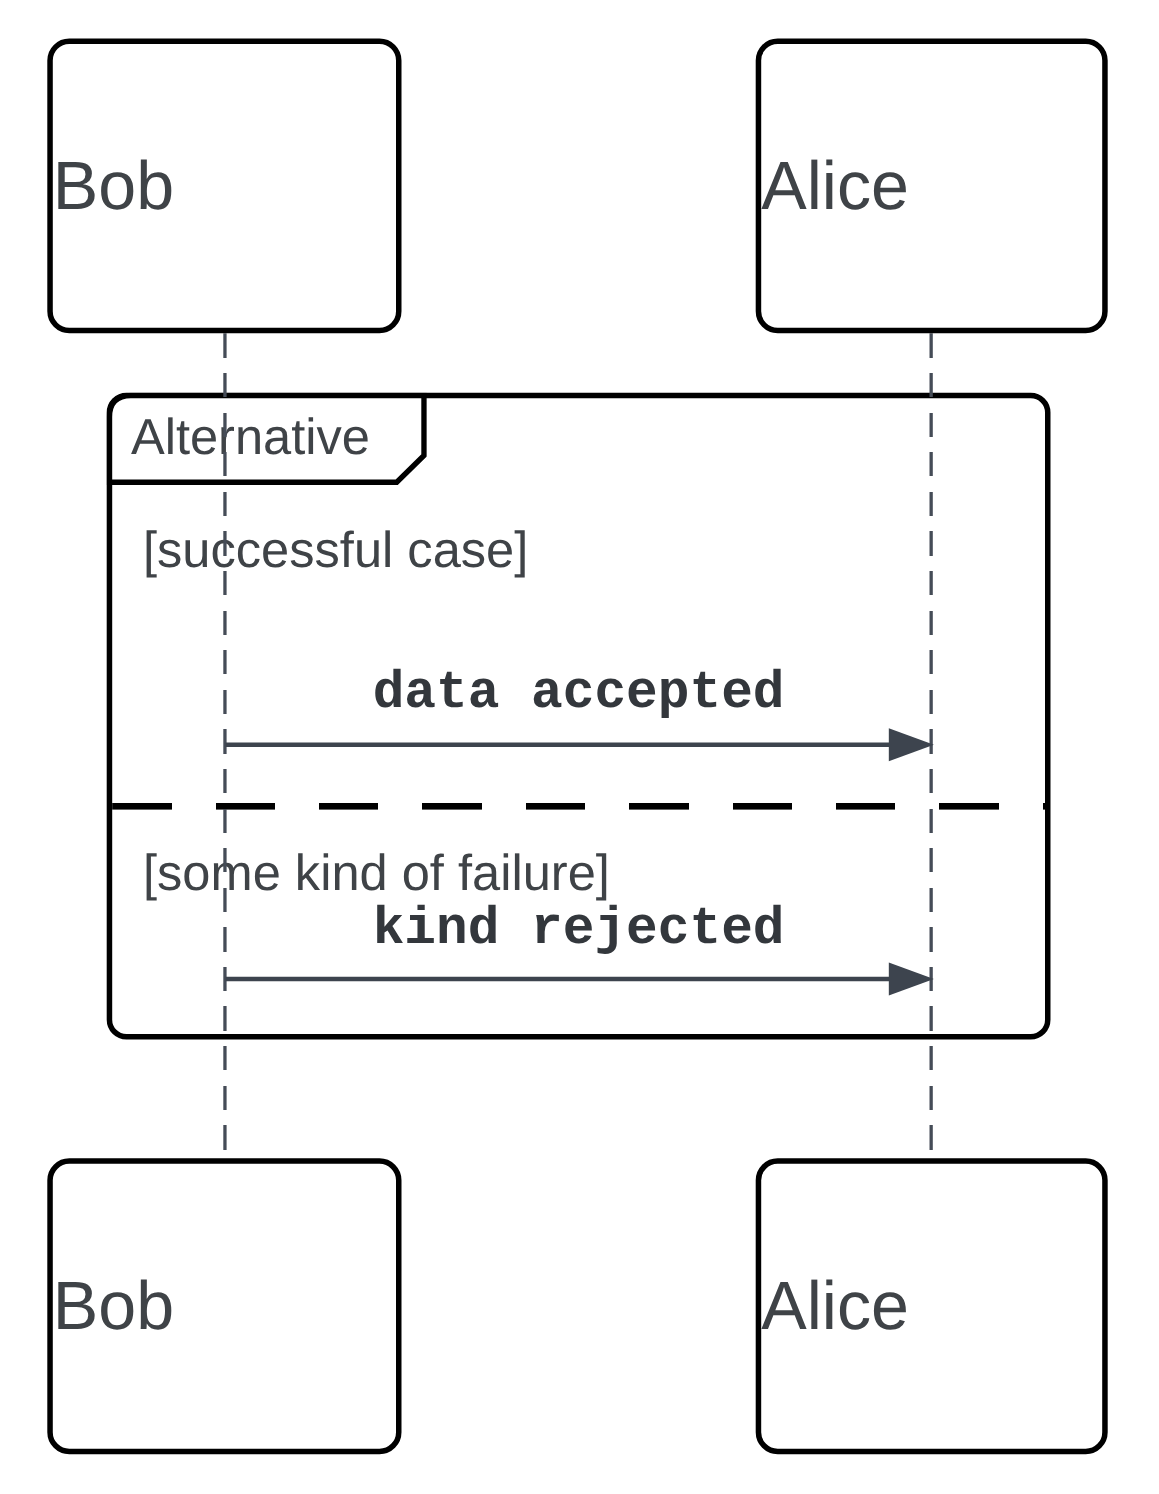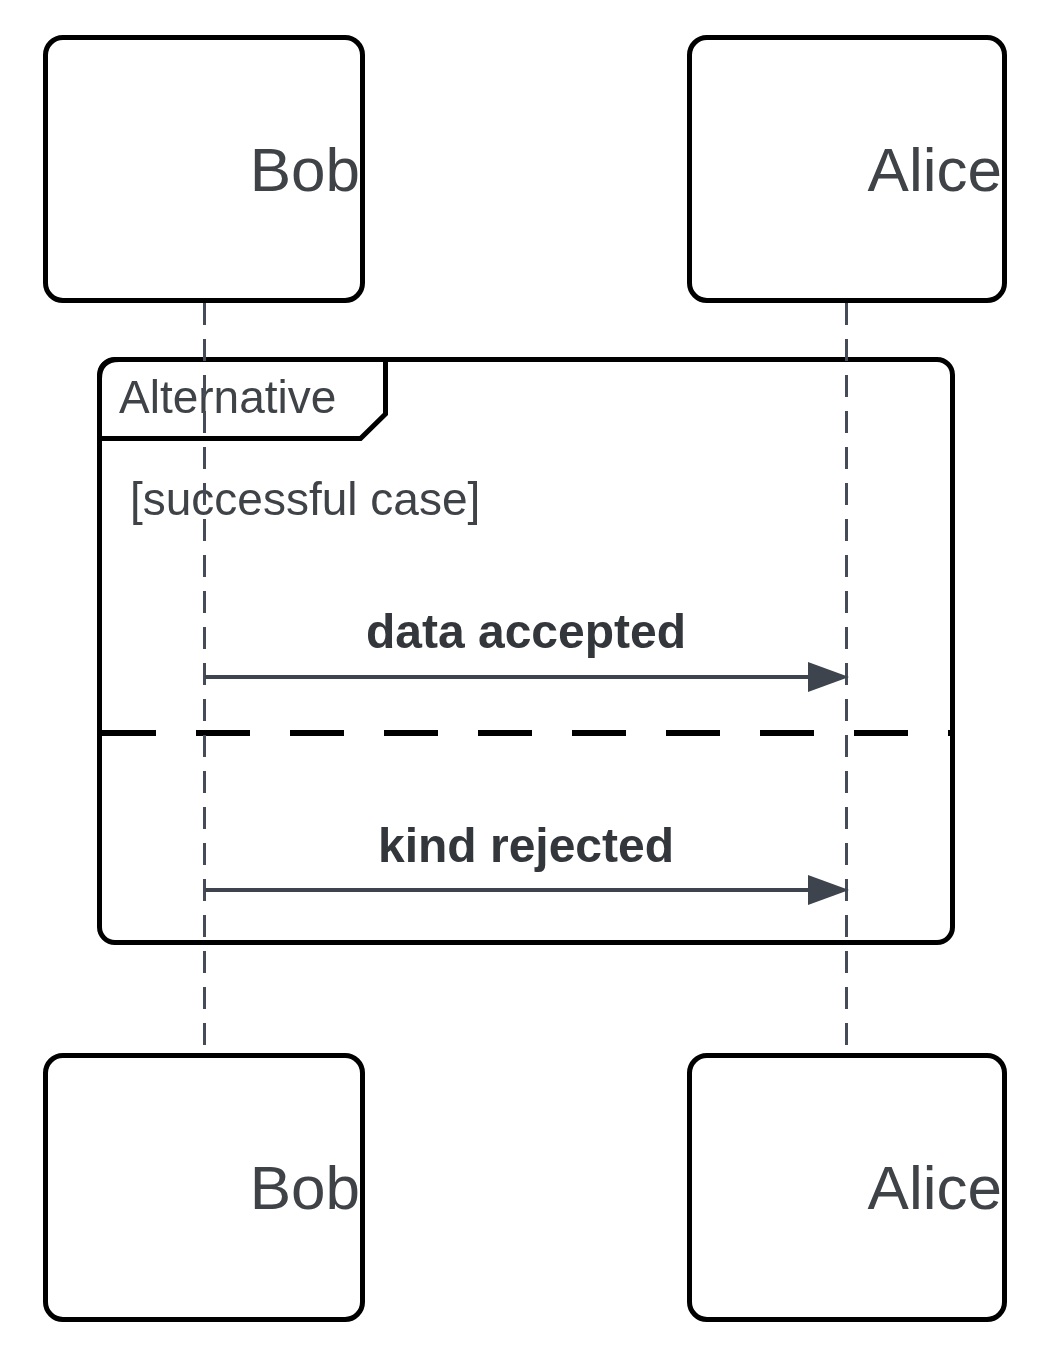--- a/index.html
+++ b/index.html
@@ -11,21 +11,21 @@
     --arrow:#3d444e;
   }
   html,body{margin:0;padding:0;background:var(--background);}
   .canvas{
     position:relative;width:1054px;height:1358px;background:var(--background);
     font-family:"Liberation Sans", sans-serif;overflow:hidden;
   }
   .actor{
     position:absolute;box-sizing:border-box;
     border:5px solid var(--border);border-radius:20px;background:#fff;
-    display:flex;align-items:center;justify-content:flex-end;
+    display:flex;align-items:center;justify-content:flex-start;
     font-size:62px;color:var(--text);z-index:6;
   }
   .actor.bob-top{left:43px;top:35px;width:322px;height:268px;}
   .actor.alice-top{left:687px;top:35px;width:320px;height:268px;}
   .actor.bob-bottom{left:43px;top:1053px;width:322px;height:269px;}
   .actor.alice-bottom{left:687px;top:1053px;width:320px;height:269px;}
   .lifeline{
     position:absolute;top:303px;height:750px;width:3px;z-index:4;
     background:repeating-linear-gradient(to bottom,var(--lifeline) 0 22px,transparent 22px 36px);
   }
@@ -44,21 +44,21 @@
   }
   .guard{
     position:absolute;left:130px;height:50px;display:flex;align-items:center;
     font-size:46px;color:var(--text);z-index:3;
   }
   .guard.g1{top:474px;}
   .guard.g2{top:768px;}
   .message{
     position:absolute;left:204px;width:644px;height:56px;
     display:flex;align-items:center;justify-content:center;
-    font-size:48px;font-weight:bold;color:var(--message-text);z-index:3;
+    font-size:48px;font-weight:bold;color:var(--message-text);z-index:3;font-family:Liberation Mono, monospace;
   }
   .message.m1{top:603px;}
   .message.m2{top:817px;}
   .msg-arrow{position:absolute;z-index:5;}
   .msg-arrow line{stroke:var(--arrow);stroke-width:4;}
   .msg-arrow polygon{fill:var(--arrow);stroke:none;}
   .msg-arrow.a1{left:204px;top:660px;}
   .msg-arrow.a2{left:204px;top:873px;}
   .divider{
     position:absolute;left:102px;top:730px;width:848px;height:6px;z-index:3;
@@ -79,20 +79,21 @@
 
   <div class="guard g1">[successful case]</div>
   <div class="message m1">data accepted</div>
   <svg class="msg-arrow a1" width="646" height="34" viewBox="0 0 646 34">
     <line x1="1" y1="17" x2="606" y2="17"></line>
     <polygon points="604,2 645,17 604,32"></polygon>
   </svg>
 
   <div class="divider"></div>
 
+  <div class="guard g2">[some kind of failure]</div>
   <div class="message m2">kind rejected</div>
   <svg class="msg-arrow a2" width="646" height="34" viewBox="0 0 646 34">
     <line x1="1" y1="17" x2="606" y2="17"></line>
     <polygon points="604,2 645,17 604,32"></polygon>
   </svg>
 
   <div class="lifeline bob"></div>
   <div class="lifeline alice"></div>
 
   <div class="actor bob-top">

